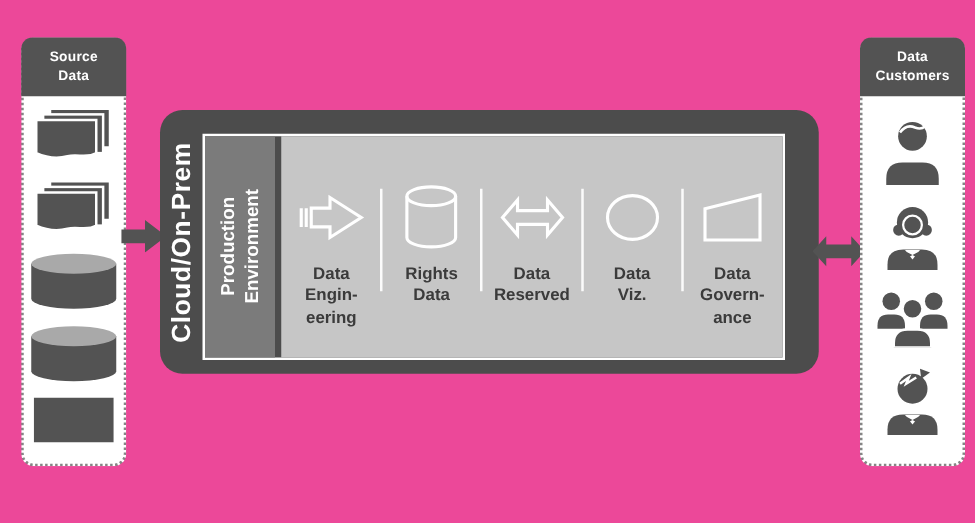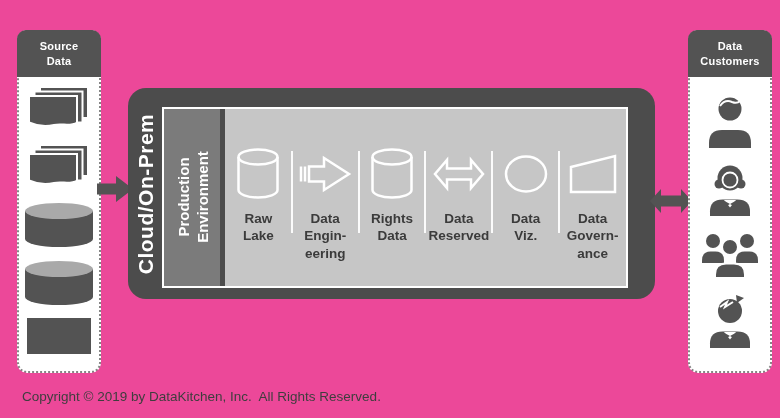--- a/index.html
+++ b/index.html
@@ -128,35 +128,20 @@
     <div class="inner-panel">
       <div class="env-band">
         <div class="env-label">
           <span>Production</span>
           <span>Environment</span>
         </div>
       </div>
       <div class="env-gap"></div>
       <div class="pipeline">
 
-        <div class="stage">
-          <div class="stage-icon">
-            <svg width="44" height="54" viewBox="0 0 44 54">
-              <g fill="none" stroke="#fff" stroke-width="2.5">
-                <path d="M2.5,10 v33 a19.5,7.5 0 0 0 39,0 v-33"></path>
-                <ellipse cx="22" cy="10" rx="19.5" ry="7.5"></ellipse>
-              </g>
-            </svg>
-          </div>
-          <div class="stage-label">
-            <span>Raw</span>
-            <span>Lake</span>
-
-          </div>
-        </div>
 
         <div class="stage">
           <div class="stage-icon">
             <svg width="54" height="44" viewBox="0 0 54 44">
               <g fill="none" stroke="#fff" stroke-width="2.5">
                 <path d="M11,14.5 h15 v-8.5 L51,22 L26,38 v-8.5 H11 z"></path>
                 <line x1="3" y1="14.5" x2="3" y2="29.5"></line>
                 <line x1="7" y1="14.5" x2="7" y2="29.5"></line>
               </g>
             </svg>
@@ -270,15 +255,14 @@
         <circle cx="25" cy="17" r="12" fill="#535353"></circle>
         <path d="M15,13 l7,-5 l-2,5 l8,-5" stroke="#fff" stroke-width="2" fill="none"></path>
         <path d="M5,54 v-4.5 q0,-12 12.5,-12 h15 q12.5,0 12.5,12 v4.5 z" fill="#535353"></path>
         <polygon points="19,38 25,45.5 31,38" fill="#fff"></polygon>
         <path d="M25,42 l-5.5,-3 v6 z M25,42 l5.5,-3 v6 z" fill="#535353"></path>
       </svg>
 
     </div>
   </div>
 
-  <div class="copyright">Copyright © 2019 by DataKitchen, Inc.  All Rights Reserved.</div>
 
 </div>
 
 </body></html>

